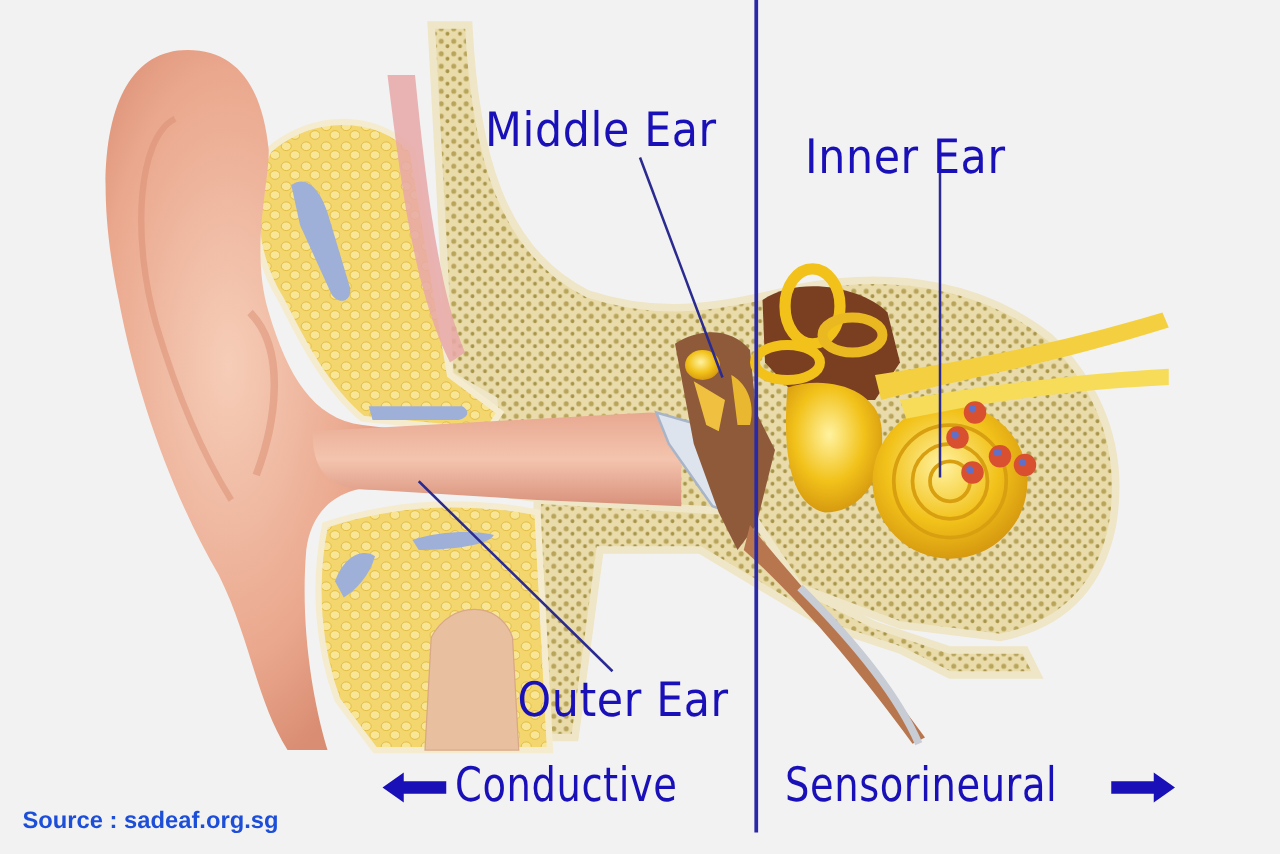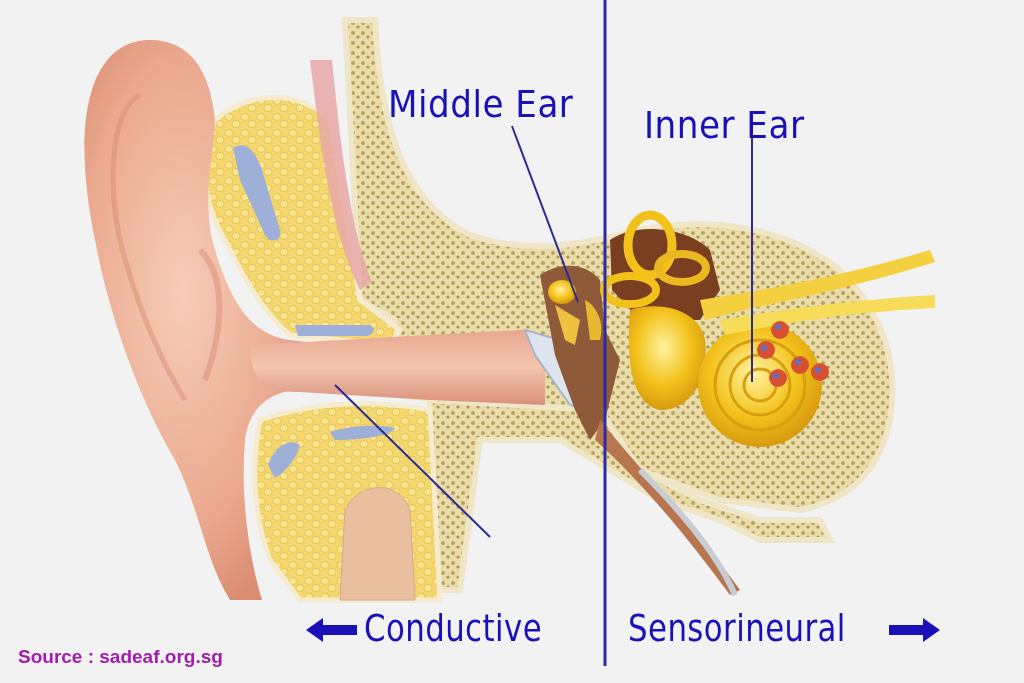--- a/index.html
+++ b/index.html
@@ -4,21 +4,21 @@
 <style>
   html, body { margin:0; padding:0; }
   body { width:1024px; height:683px; background:#f2f2f2; position:relative; overflow:hidden; font-family:"DejaVu Sans", sans-serif; }
   .stage { position:absolute; left:0; top:0; width:1024px; height:683px; }
   .label { position:absolute; color:#1a10b8; font-family:"DejaVu Sans Condensed","DejaVu Sans", sans-serif; white-space:nowrap; letter-spacing:0.5px; }
   .lbl-middle { left:388px; top:82px; font-size:38px; }
   .lbl-inner { left:644px; top:82px; font-size:38px;margin-top:21px; }
   .lbl-outer { left:414px; top:538px; font-size:38px; }
   .lbl-cond { left:364px; top:606px; font-size:38px; transform:scaleX(0.9); transform-origin:left; }
   .lbl-sens { left:628px; top:606px; font-size:38px; transform:scaleX(0.9); transform-origin:left; }
-  .source { position:absolute; left:18px; top:646px; font-size:19px; font-weight:bold; color:#a21caf; font-family:"Liberation Sans", sans-serif; }
+  .source { position:absolute; left:18px; top:646px; font-size:19px; font-weight:bold; color:#1d4ed8; font-family:"Liberation Sans", sans-serif; }
 </style>
 </head>
 <body>
 
 <div class="stage">
   <svg width="1024" height="683" viewBox="0 0 1024 683">
     <defs>
       <radialGradient id="skinG" cx="40%" cy="45%" r="60%">
         <stop offset="0%" stop-color="#f6cdb8"></stop>
         <stop offset="70%" stop-color="#eaa88e"></stop>
@@ -114,16 +114,17 @@
     <line x1="512" y1="126" x2="578" y2="302" stroke="#2a2a90" stroke-width="2"></line>
     <line x1="752" y1="124" x2="752" y2="382" stroke="#2a2a90" stroke-width="2"></line>
     <line x1="335" y1="385" x2="490" y2="537" stroke="#2a2a90" stroke-width="2"></line>
 
     <path d="M306 630 L323 618 L323 625 L357 625 L357 635 L323 635 L323 642 Z" fill="#1a10b8"></path>
     <path d="M940 630 L923 618 L923 625 L889 625 L889 635 L923 635 L923 642 Z" fill="#1a10b8"></path>
   </svg>
 
   <div class="label lbl-middle">Middle Ear</div>
   <div class="label lbl-inner">Inner Ear</div>
+  <div class="label lbl-outer">Outer Ear</div>
   <div class="label lbl-cond">Conductive</div>
   <div class="label lbl-sens">Sensorineural</div>
   <div class="source">Source : sadeaf.org.sg</div>
 </div>
 
 </body></html>

